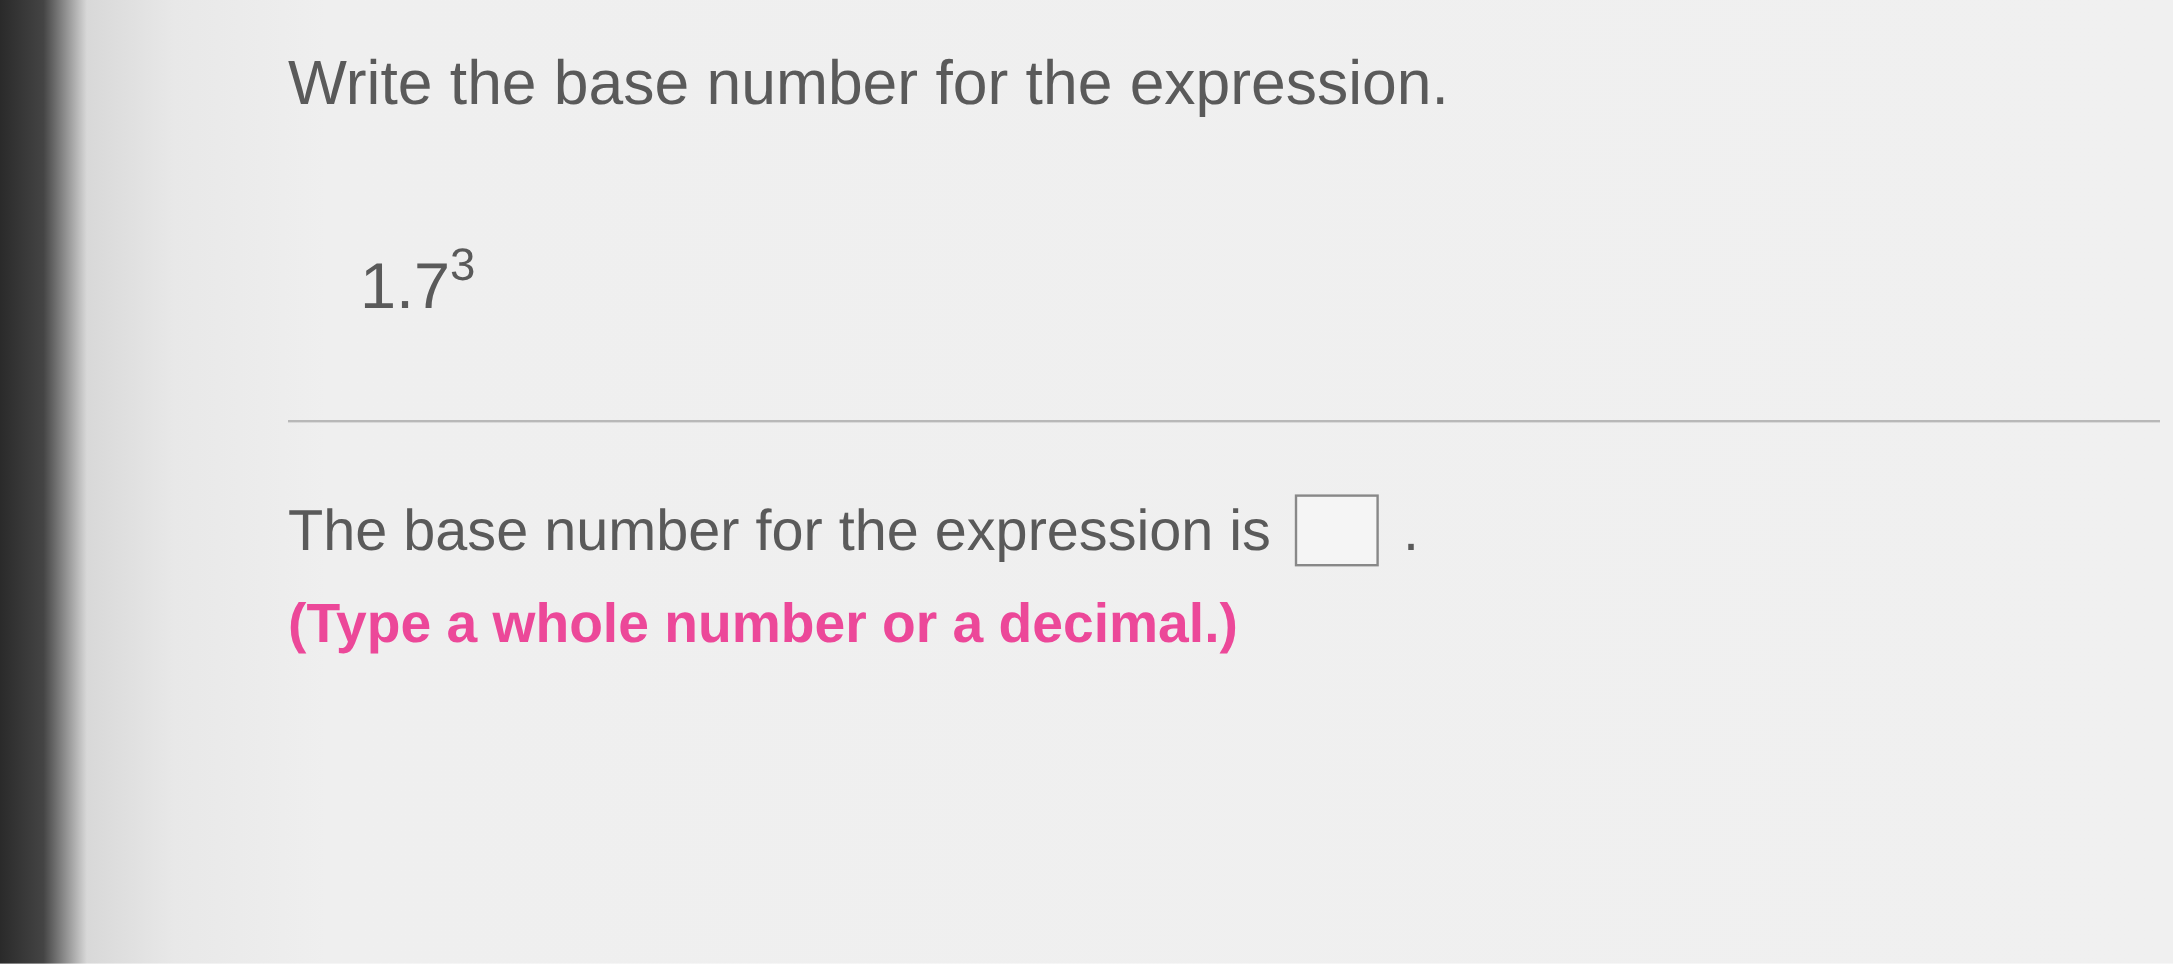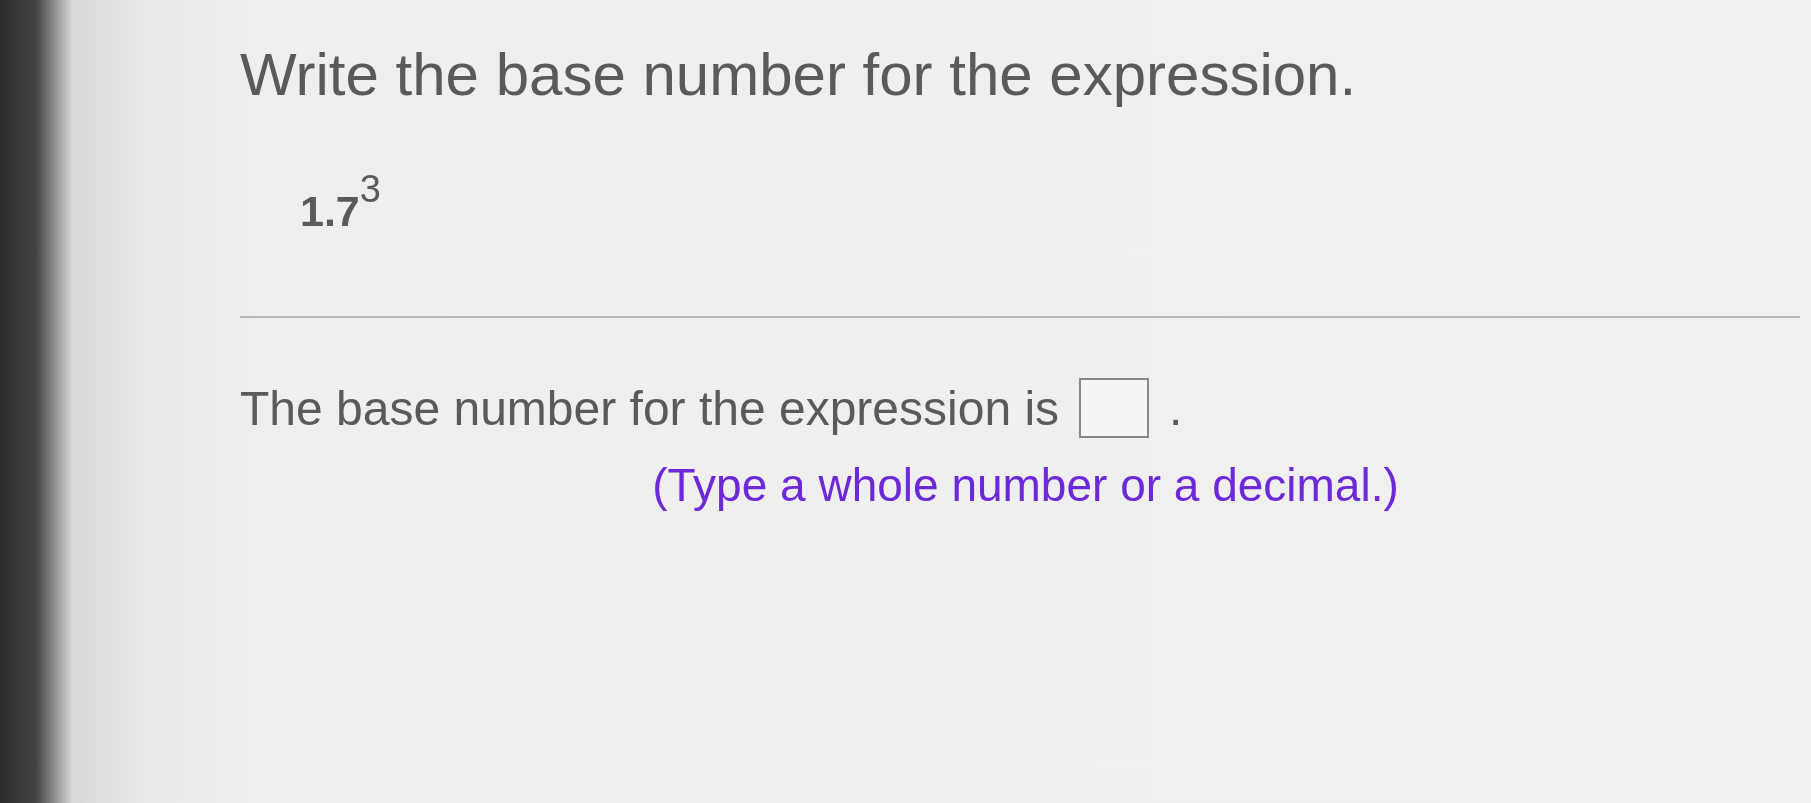--- a/index.html
+++ b/index.html
@@ -12,33 +12,33 @@
       background: linear-gradient(90deg, #2a2a2a 0%, #444 2%, #d8d8d8 4%, #e8e8e8 8%, #efefef 15%, #f0f0f0 100%);
       width: 1811px;
       height: 803px;
       overflow: hidden;
       position: relative;
     }
     .content-area {
       padding: 40px 0 0 240px;
     }
     .question-prompt {
-      font-size: 60px;
+      font-size: 52px;
       color: #5a5a5a;
       font-weight: 400;
-      margin-bottom: 77px;
+      margin-bottom: 108px;
     }
     .expression-row {
       margin-left: 60px;
       margin-bottom: 80px;
     }
     .expression-base {
-      font-size: 43px;
+      font-size: 54px;
       color: #5a5a5a;
-      font-weight: 700;
+      font-weight: 400;
       display: inline-block;
       vertical-align: baseline;
     }
     .expression-exponent {
       font-size: 38px;
       color: #5a5a5a;
       font-weight: 400;
       display: inline-block;
       vertical-align: super;
       position: relative;
@@ -65,23 +65,22 @@
       height: 60px;
       border: 2px solid #888;
       background: #f5f5f5;
       font-size: 40px;
       text-align: center;
       color: #333;
       display: inline-block;
     }
     .hint-text {
       font-size: 46px;
-      color: #6d28d9;
-      font-weight: 400;
-      text-align: center;
+      color: #ec4899;
+      font-weight: 700;
     }
   </style>
 </head>
 <body>
 
 <div class="content-area">
   <div class="question-prompt">Write the base number for the expression.</div>
 
   <div class="expression-row">
     <span class="expression-base">1.7</span><span class="expression-exponent">3</span>

